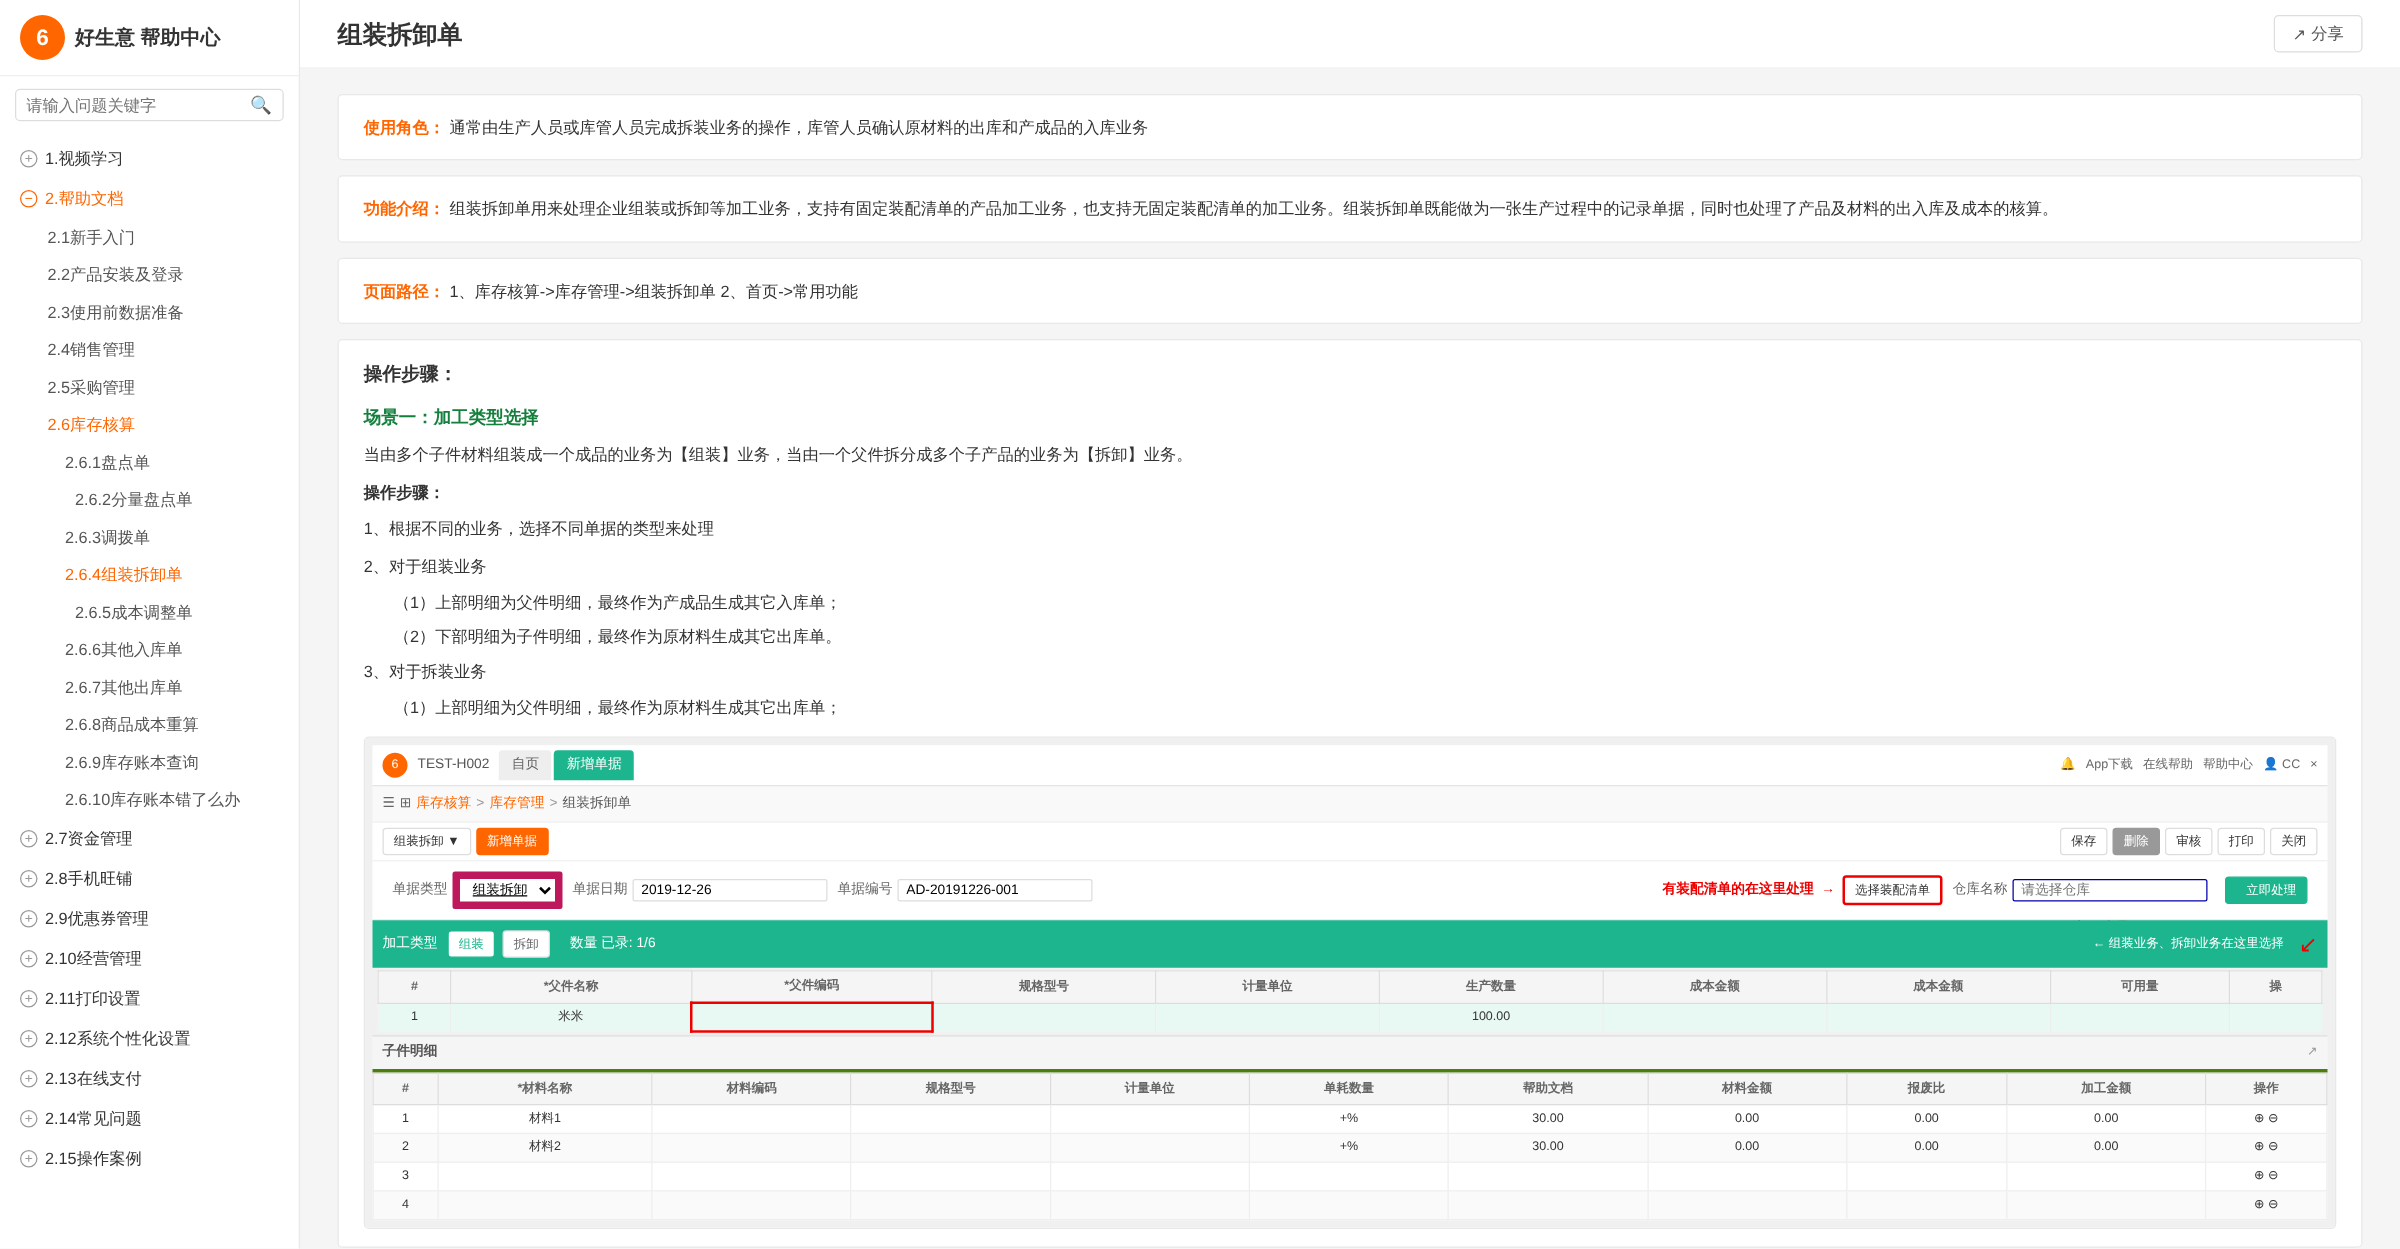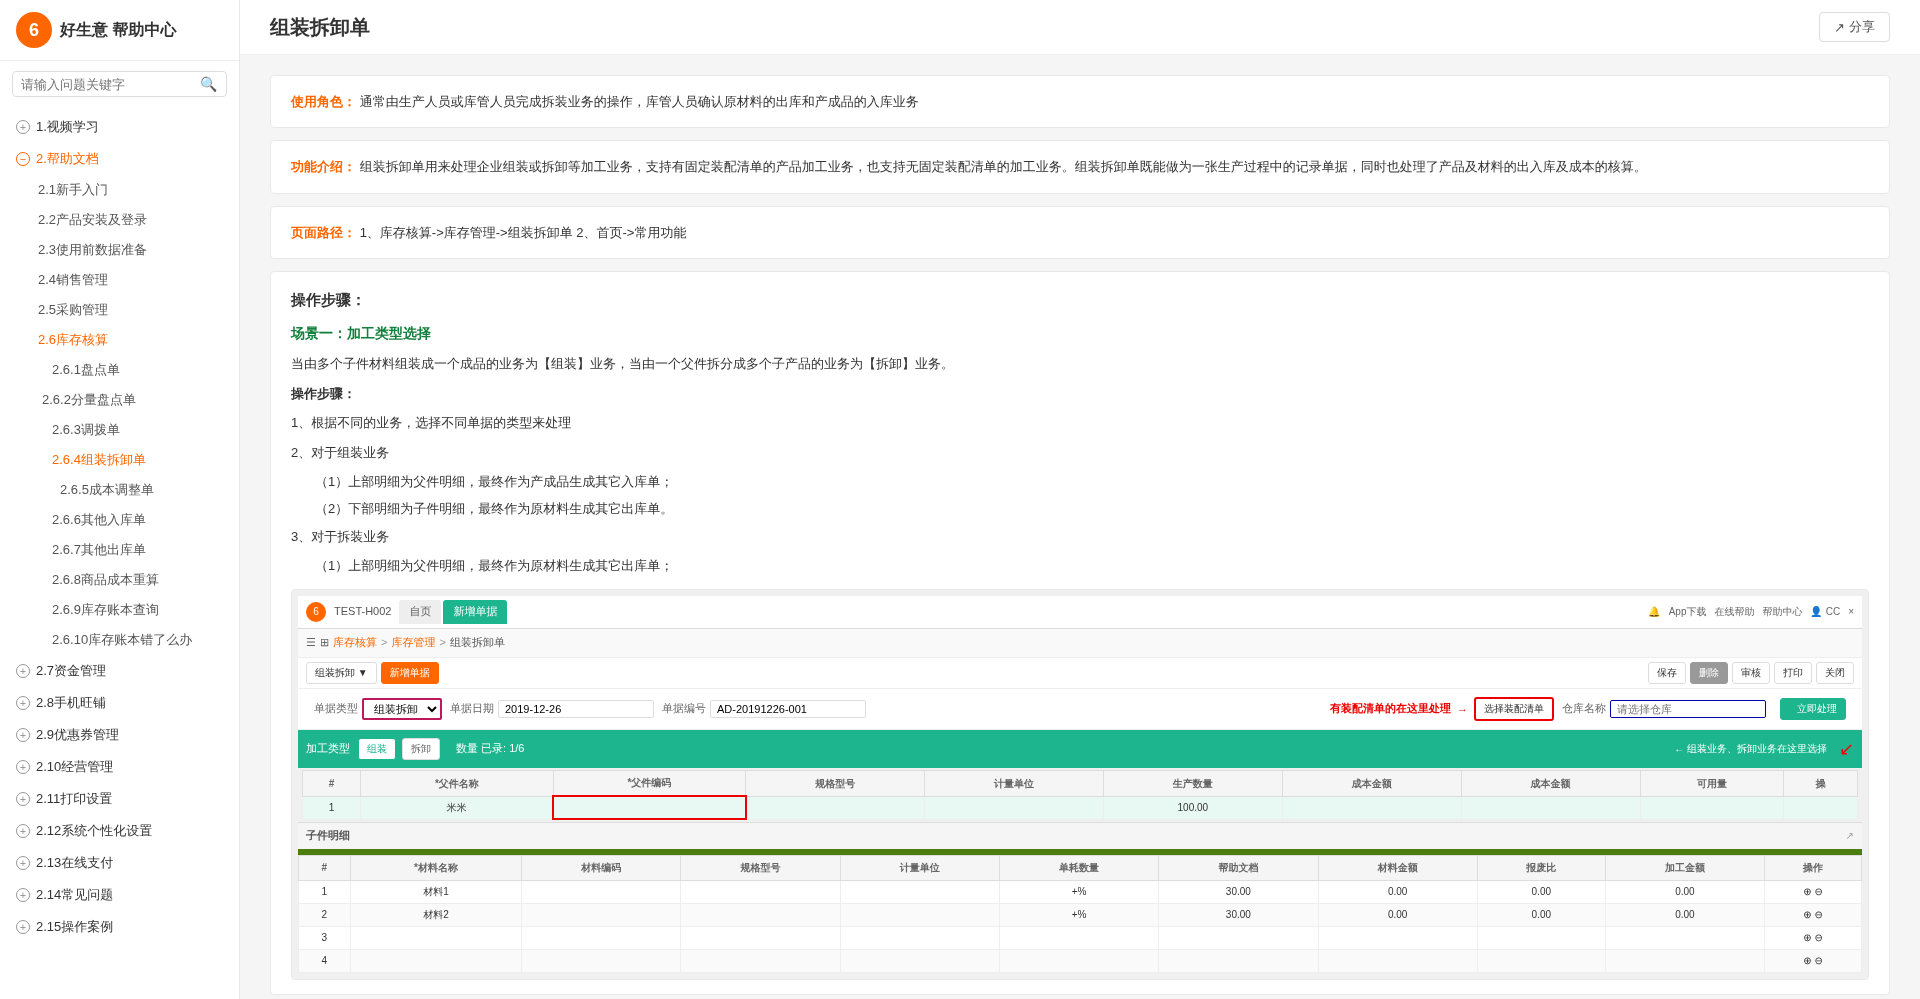--- a/index.html
+++ b/index.html
@@ -234,21 +234,21 @@
     </div>
     <div class="nav-sub-item">
       <span>2.5采购管理</span>
     </div>
     <div class="nav-sub-item active" style="color:#f60;">
       <span>2.6库存核算</span>
     </div>
     <div class="nav-sub-item" style="padding-left:52px;">
       <span>2.6.1盘点单</span>
     </div>
-    <div class="nav-sub-item" style="padding-left:42px;">
+    <div class="nav-sub-item" style="padding-left:60px;">
       <span>2.6.2分量盘点单</span>
     </div>
     <div class="nav-sub-item" style="padding-left:52px;">
       <span>2.6.3调拨单</span>
     </div>
     <div class="nav-sub-item active" style="padding-left:52px;color:#f60;">
       <span>2.6.4组装拆卸单</span>
     </div>
     <div class="nav-sub-item" style="padding-left:60px;">
       <span>2.6.5成本调整单</span>
@@ -393,21 +393,21 @@
               <button class="ss-btn">打印</button>
               <button class="ss-btn">关闭</button>
             </div>
           </div>
 
           <div style="position:relative; background:#fff; padding:4px 8px; border-bottom:1px solid #eee;">
 
             <div class="ss-form-row" style="flex-wrap:wrap;gap:8px;">
               <div class="ss-form-item">
                 <span class="ss-label">单据类型</span>
-                <select class="ss-input highlight-red" style="border:2px solid #be185d;">
+                <select class="ss-input highlight-red" style="border:6px solid #be185d;text-decoration:underline;">
                   <option>组装拆卸</option>
                 </select>
               </div>
               <div class="ss-form-item">
                 <span class="ss-label">单据日期</span>
                 <input class="ss-input" type="text" value="2019-12-26" style="">
               </div>
               <div class="ss-form-item">
                 <span class="ss-label">单据编号</span>
                 <input class="ss-input" type="text" value="AD-20191226-001" style="">
@@ -467,21 +467,21 @@
                   <td>100.00</td>
                   <td></td>
                   <td></td>
                   <td></td>
                   <td></td>
                 </tr>
               </tbody>
             </table>
           </div>
 
-          <div style="background:#f5f5f5;display:flex;align-items:center;padding:3px 8px;gap:8px;border-top:1px solid #ddd;border-bottom:6px solid #4d7c0f;">
+          <div style="background:#f5f5f5;display:flex;align-items:center;padding:3px 8px;gap:8px;border-top:1px solid #ddd;border-bottom:3px solid #4d7c0f;">
             <span style="color:#555;font-size:11px;font-weight:bold;">子件明细</span>
             <div style="flex:1;"></div>
             <span style="font-size:10px;color:#999;">↗</span>
           </div>
 
           <div style="position:relative;background:#fff;">
             <table class="ss-table" style="width:100%;">
               <thead>
                 <tr>
                   <th>#</th>

